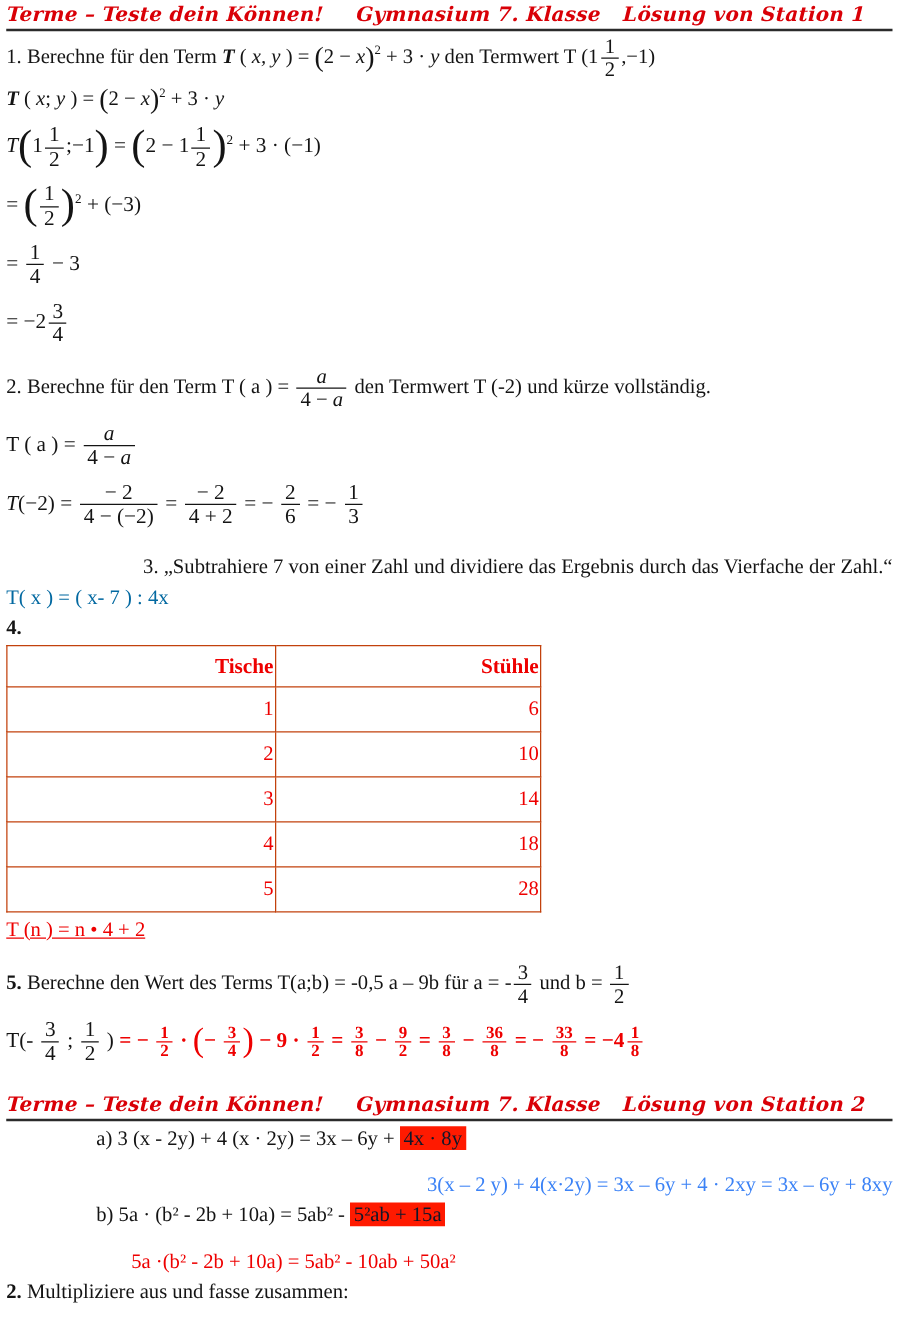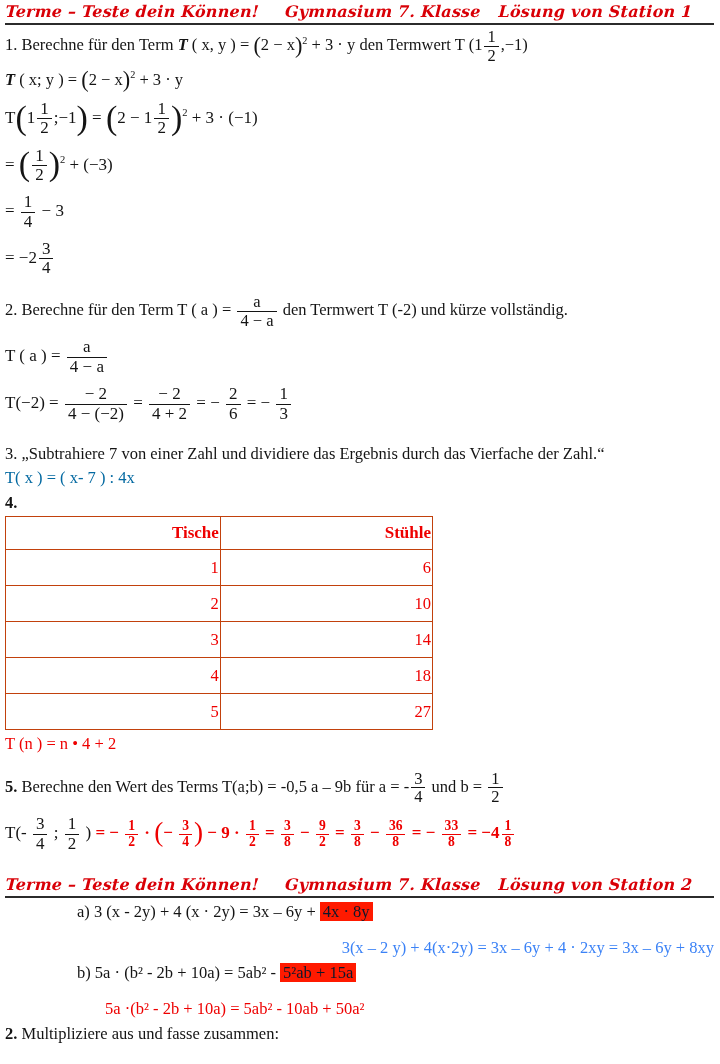--- a/index.html
+++ b/index.html
@@ -11,26 +11,26 @@
        font-style:italic;font-weight:bold;font-size:16px;color:var(--hred);
        letter-spacing:.2px;transform:skewX(-3deg);transform-origin:left bottom;}
   .hdr .mid{margin-left:26px;}
   .hdr .right{margin-left:auto;margin-right:22px;}
   .rule{border-top:2px solid #2b2b2b;margin:2px 0 3px 0;}
 
   
   .line{font-size:16.5px;line-height:1.3;margin:3px 0;}
   .calc{margin:9px 0;font-size:17px;}
   .gap-top{margin-top:15px;}
-  .gap-top2{margin-top:20px;}
+  .gap-top2{margin-top:20px;text-align:right;}
   .ind-a{padding-left:72px;}
   .ind-a2{padding-left:64px;}
   .ind-eq{padding-left:100px;}
 
-  .m-i{}
+  .m-i{font-style:italic;}
   .m-b{font-weight:bold;}
   .m-bi{font-weight:bold;font-style:italic;}
   sup{font-size:62%;}
 
   .frac{display:inline-block;vertical-align:middle;text-align:center;
         line-height:1.08;margin:0 2px;}
   .frac .num{display:block;padding:0 3px;}
   .frac .den{display:block;border-top:1px solid currentColor;padding:0 3px;}
   .frac.sm{font-size:.8em;font-weight:bold;line-height:1.05;}
 
@@ -93,27 +93,27 @@
         <tr>
           <td>3</td>
           <td>14</td>
         </tr>
         <tr>
           <td>4</td>
           <td>18</td>
         </tr>
         <tr>
           <td>5</td>
-          <td>27</td>
+          <td>28</td>
         </tr>
       </tbody>
   </table>
 
   <div id="s1b">
-      <div class="line stmt" style="color: rgb(238, 0, 0);"><span class="m-r">T (n ) = n • 4 + 2</span></div>
+      <div class="line stmt" style="color: rgb(238, 0, 0); text-decoration: underline;"><span class="m-r">T (n ) = n • 4 + 2</span></div>
       <div class="line stmt gap-top"><span class="m-b">5.</span><span class="m-r"> Berechne den Wert des Terms T(a;b) = -0,5 a – 9b  für a = -</span><span class="frac"><span class="num">3</span><span class="den">4</span></span><span class="m-r"> und b = </span><span class="frac"><span class="num">1</span><span class="den">2</span></span></div>
       <div class="line calc"><span class="m-r">T(- </span><span class="frac"><span class="num">3</span><span class="den">4</span></span><span class="m-r"> ; </span><span class="frac"><span class="num">1</span><span class="den">2</span></span><span class="m-r"> ) </span><span class="m-b" style="color: rgb(238, 0, 0);">= − </span><span class="frac sm" style="color: rgb(238, 0, 0);"><span class="num">1</span><span class="den">2</span></span><span class="m-b" style="color: rgb(238, 0, 0);"> · </span><span class="bigp" style="font-size: 1.6em; color: rgb(238, 0, 0);">(</span><span class="m-b" style="color: rgb(238, 0, 0);">− </span><span class="frac sm" style="color: rgb(238, 0, 0);"><span class="num">3</span><span class="den">4</span></span><span class="bigp" style="font-size: 1.6em; color: rgb(238, 0, 0);">)</span><span class="m-b" style="color: rgb(238, 0, 0);"> − 9 · </span><span class="frac sm" style="color: rgb(238, 0, 0);"><span class="num">1</span><span class="den">2</span></span><span class="m-b" style="color: rgb(238, 0, 0);"> = </span><span class="frac sm" style="color: rgb(238, 0, 0);"><span class="num">3</span><span class="den">8</span></span><span class="m-b" style="color: rgb(238, 0, 0);"> − </span><span class="frac sm" style="color: rgb(238, 0, 0);"><span class="num">9</span><span class="den">2</span></span><span class="m-b" style="color: rgb(238, 0, 0);"> = </span><span class="frac sm" style="color: rgb(238, 0, 0);"><span class="num">3</span><span class="den">8</span></span><span class="m-b" style="color: rgb(238, 0, 0);"> − </span><span class="frac sm" style="color: rgb(238, 0, 0);"><span class="num">36</span><span class="den">8</span></span><span class="m-b" style="color: rgb(238, 0, 0);"> = − </span><span class="frac sm" style="color: rgb(238, 0, 0);"><span class="num">33</span><span class="den">8</span></span><span class="m-b" style="color: rgb(238, 0, 0);"> = −4</span><span class="frac sm" style="color: rgb(238, 0, 0);"><span class="num">1</span><span class="den">8</span></span></div>
     </div>
 
   <div class="station2">
     <div class="hdr">
       <span>Terme – Teste dein Können!</span>
       <span class="mid">Gymnasium 7. Klasse</span>
       <span class="right">Lösung von Station 2</span>
     </div>

